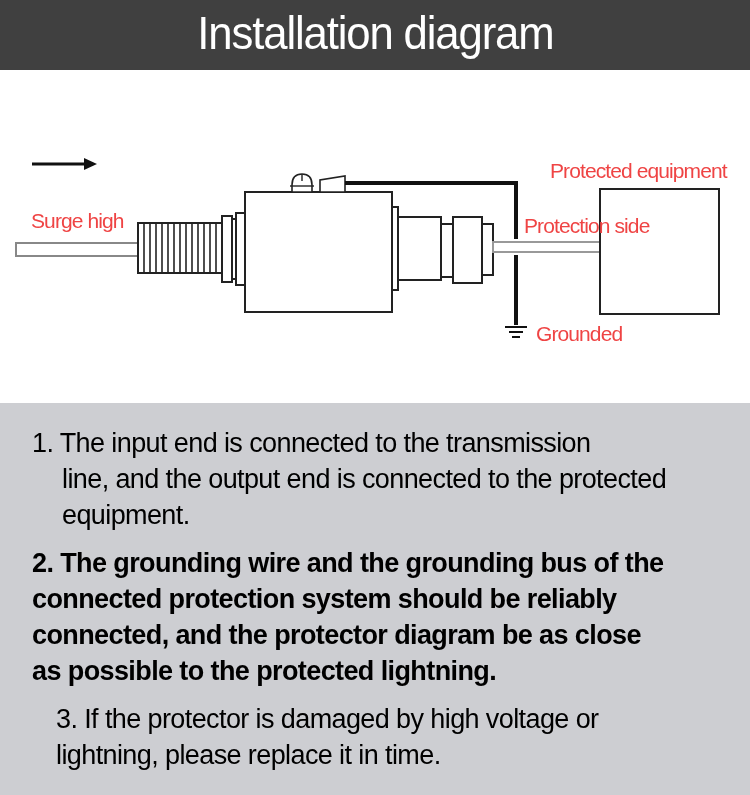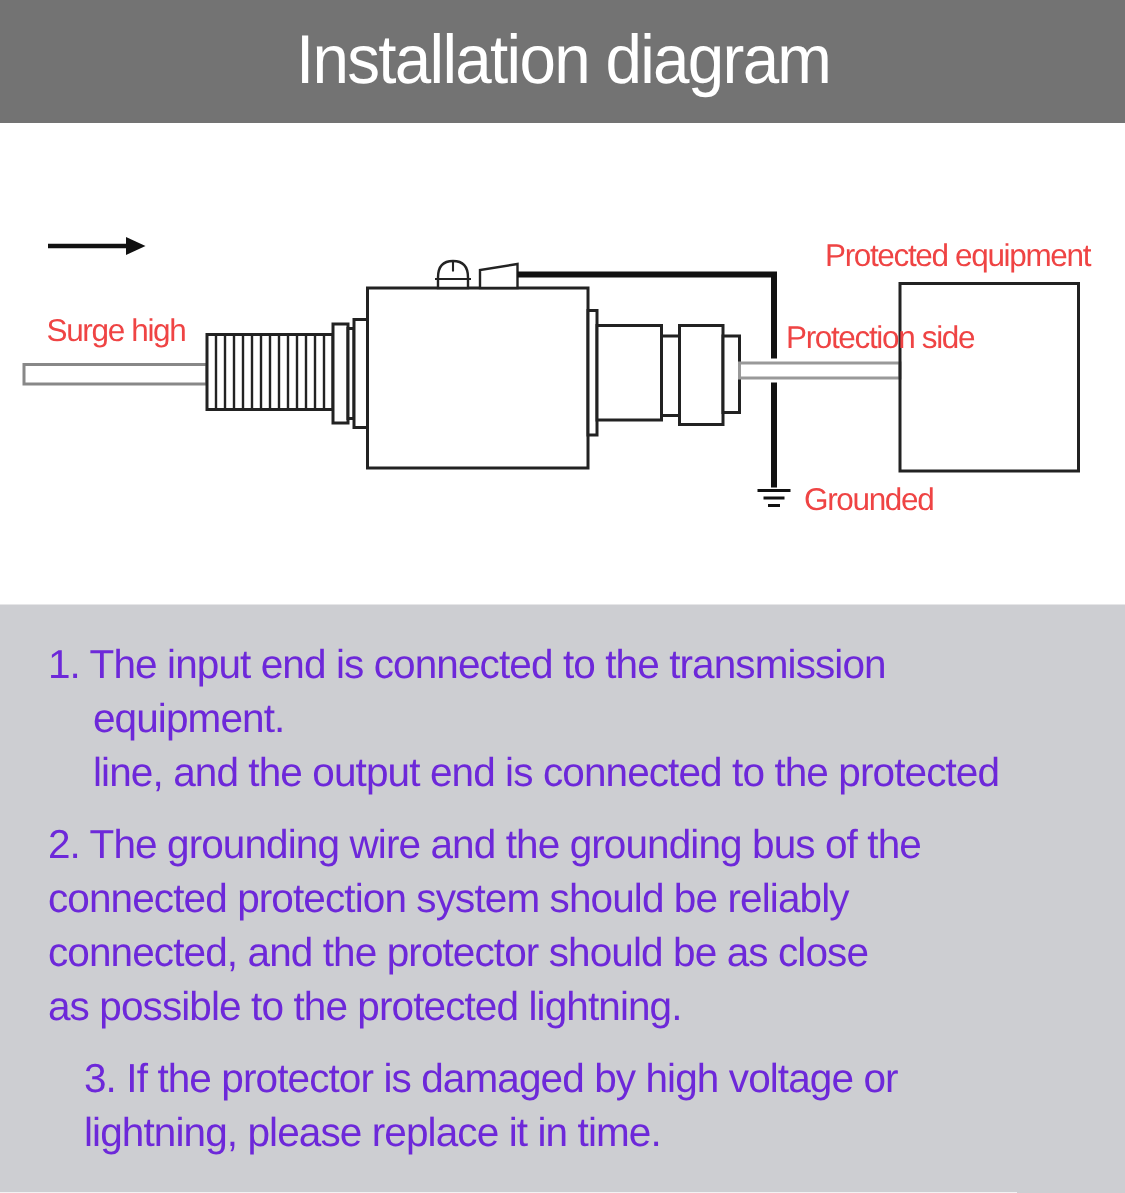--- a/index.html
+++ b/index.html
@@ -2,39 +2,39 @@
 <html><head>
   <meta charset="utf-8">
   <style>
     html, body { margin: 0; padding: 0; }
     body {
       width: 750px; height: 795px; overflow: hidden; background: #ffffff;
       font-family: "Liberation Sans", "DejaVu Sans", sans-serif;
       position: relative;
     }
     .header {
-      position: absolute; left: 0; top: 0; width: 750px; height: 82px;
-      background: #737373; color: #ffffff;
+      position: absolute; left: 0; top: 0; width: 750px; height: 70px;
+      background: #404040; color: #ffffff;
       display: flex; align-items: center; justify-content: center; text-align: right;
     }
     .header h1 {
       margin: 0; font-weight: normal; font-size: 46px; letter-spacing: -1.2px;
       transform: scaleX(0.95); position: relative; top: -2px;
     }
     .diagram {
       position: absolute; left: 0; top: 82px; width: 750px; height: 321px; background: #ffffff;
     }
     .diagram svg { position: absolute; left: 0; top: 0; }
     .lbl {
       position: absolute; font-size: 21px; color: #ef4444; letter-spacing: -0.9px; white-space: nowrap;
       line-height: 1;
     }
     .notes {
       position: absolute; left: 0; top: 403px; width: 750px; height: 392px;
-      background: #cdced2; color: #6d28d9;
+      background: #cdced2; color: #000000;
     }
     .note {
       position: absolute; left: 32px; font-size: 27px; line-height: 36px; letter-spacing: -0.6px;
       white-space: nowrap;
     }
     .note .line { display: block; }
     .note .indent { padding-left: 30px; }
   </style>
 </head>
 <body>
@@ -109,26 +109,26 @@
 
   <div class="lbl" style="left:31px; top:128px;">Surge high</div>
   <div class="lbl" style="left:550px; top:78px;">Protected equipment</div>
   <div class="lbl" style="left:524px; top:133px;text-align:right;">Protection side</div>
   <div class="lbl" style="left:536px; top:241px;">Grounded</div>
 </div>
 
 <div class="notes">
   <div class="note" style="top:22px;">
     <span class="line">1. The input end is connected to the transmission</span>
+    <span class="line indent">line, and the output end is connected to the protected</span>
     <span class="line indent">equipment.</span>
-    <span class="line indent">line, and the output end is connected to the protected</span>
   </div>
-  <div class="note" style="top:142px;">
+  <div class="note" style="top:142px;font-weight:bold;">
     <span class="line">2. The grounding wire and the grounding bus of the</span>
     <span class="line">connected protection system should be reliably</span>
-    <span class="line">connected, and the protector should be as close</span>
+    <span class="line">connected, and the protector diagram be as close</span>
     <span class="line">as possible to the protected lightning.</span>
   </div>
   <div class="note" style="top:298px;margin-left:24px;">
     <span class="line">3. If the protector is damaged by high voltage or</span>
     <span class="line">lightning, please replace it in time.</span>
   </div>
 </div>
 
 </body></html>

